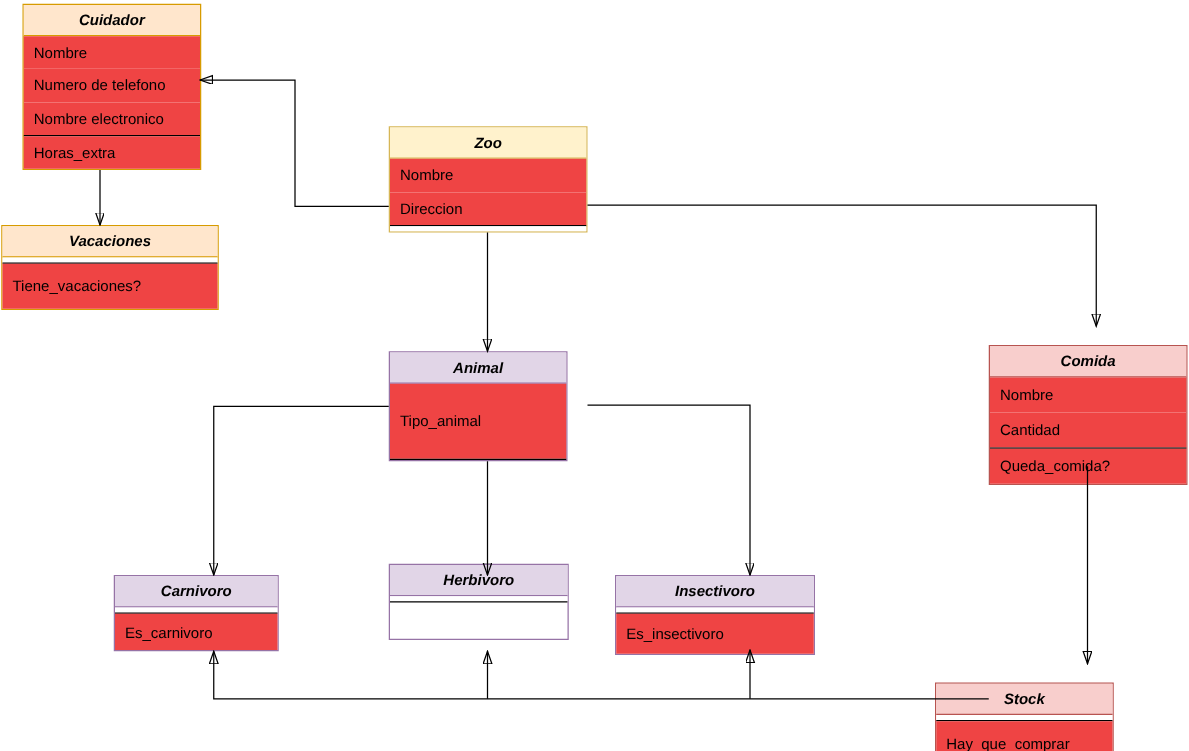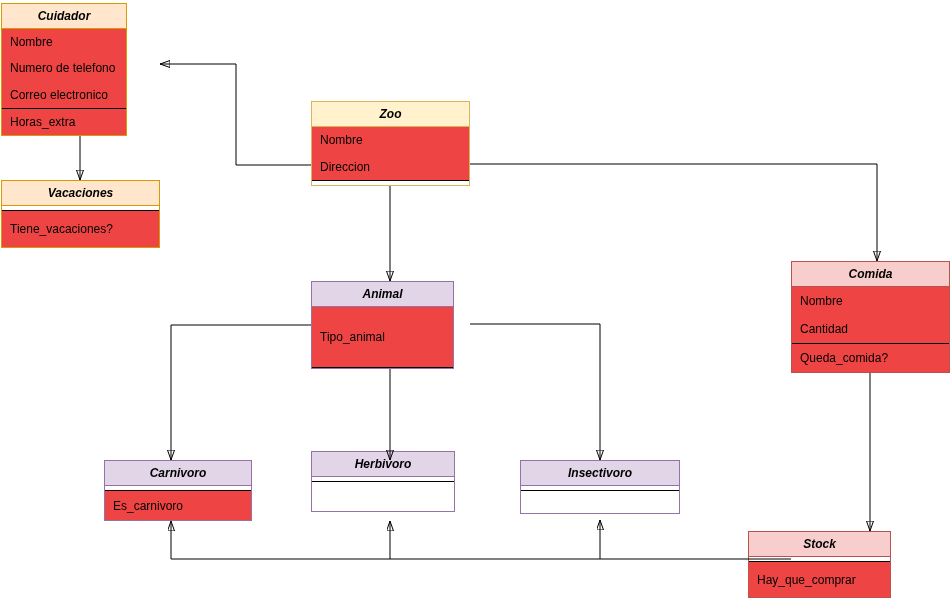--- a/index.html
+++ b/index.html
@@ -39,45 +39,45 @@
   .bdiv { flex:0 0 0; border-top:1px solid #000000; }   
   .gap  { flex:0 0 4px; border-bottom:1px solid #000000; background:#ffffff; } 
   .foot { flex:0 0 4px; background:#ffffff; }            
 
   .orange { border:1px solid #d79b00; }
   .orange .hd { background:#ffe6cc; border-bottom:1px solid #d79b00; }
   .yellow { border:1px solid #d6b656; }
   .yellow .hd { background:#fff2cc; border-bottom:1px solid #d6b656;text-align:center; }
   .purple { border:1px solid #9673a6; }
   .purple .hd { background:#e1d5e7; border-bottom:1px solid #9673a6; }
-  .red { border:1px solid #b85450; }
+  .red { border:1px solid #b85450;margin-top:15px; }
   .red .hd { background:#f8cecc; border-bottom:1px solid #b85450; }
 
   #edges {
     position:absolute;
     left:0; top:0;
     pointer-events:none;
   }
   #edges path { stroke:#000000; stroke-width:1; fill:none; }
 </style>
 </head>
 <body>
 
 <div id="canvas">
 
-  <div class="entity orange" style="left:1px;top:3px;width:126px;height:133px">
+  <div class="entity orange" style="left:18px;top:3px;width:143px;height:133px">
     <div class="hd">Cuidador</div>
     <div class="row">Nombre</div>
     <div class="row">Numero de telefono</div>
-    <div class="row">Correo electronico</div>
+    <div class="row">Nombre electronico</div>
     <div class="bdiv"></div>
     <div class="row">Horas_extra</div>
   </div>
 
-  <div class="entity orange" style="left:1px;top:180px;width:159px;height:68px">
+  <div class="entity orange" style="left:1px;top:180px;width:174px;height:68px">
     <div class="hd">Vacaciones</div>
     <div class="gap"></div>
     <div class="row">Tiene_vacaciones?</div>
   </div>
 
   <div class="entity yellow" style="left:311px;top:101px;width:159px;height:85px">
     <div class="hd">Zoo</div>
     <div class="row">Nombre</div>
     <div class="row">Direccion</div>
     <div class="bdiv"></div>
@@ -91,34 +91,35 @@
   </div>
 
   <div class="entity red" style="left:791px;top:261px;width:159px;height:112px">
     <div class="hd">Comida</div>
     <div class="row">Nombre</div>
     <div class="row">Cantidad</div>
     <div class="bdiv"></div>
     <div class="row">Queda_comida?</div>
   </div>
 
-  <div class="entity purple" style="left:104px;top:460px;width:148px;height:61px">
+  <div class="entity purple" style="left:91px;top:460px;width:132px;height:61px">
     <div class="hd">Carnivoro</div>
     <div class="gap"></div>
     <div class="row">Es_carnivoro</div>
   </div>
 
   <div class="entity purple" style="left:311px;top:451px;width:144px;height:61px">
     <div class="hd">Herbivoro</div>
     <div class="gap"></div>
   </div>
 
-  <div class="entity purple" style="left:520px;top:460px;width:160px;height:54px">
+  <div class="entity purple" style="left:492px;top:460px;width:160px;height:64px">
     <div class="hd">Insectivoro</div>
     <div class="gap"></div>
+    <div class="row">Es_insectivoro</div>
   </div>
 
   <div class="entity red" style="left:748px;top:531px;width:143px;height:67px">
     <div class="hd">Stock</div>
     <div class="gap"></div>
     <div class="row">Hay_que_comprar</div>
   </div>
 
   <svg id="edges" width="951" height="601" viewBox="0 0 951 601">
     <defs>

